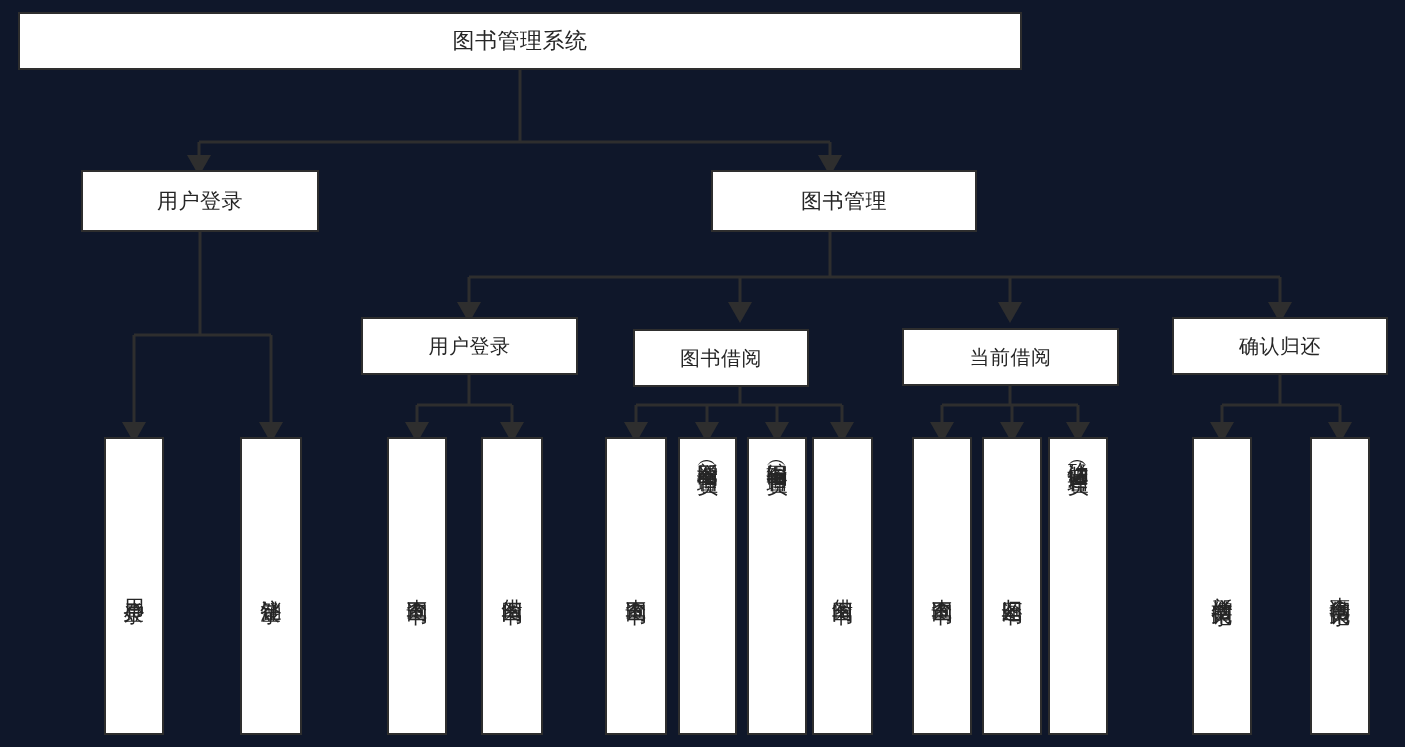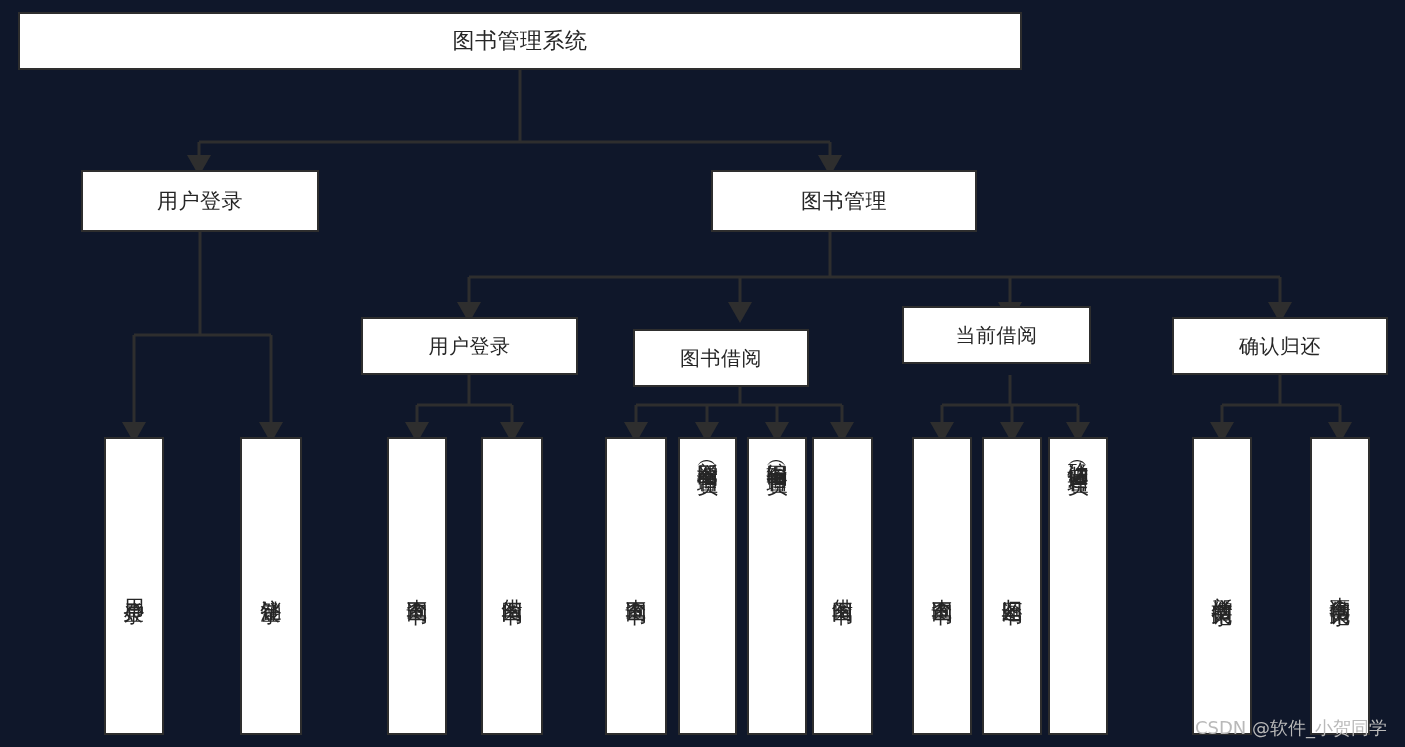--- a/index.html
+++ b/index.html
@@ -128,21 +128,21 @@
       </div>
       <div class="node level-2" style="left: 711px; top: 170px; width: 266px; height: 62px;">
         <span class="node-label">图书管理</span>
       </div>
       <div class="node level-3" style="left: 361px; top: 317px; width: 217px; height: 58px;">
         <span class="node-label">用户登录</span>
       </div>
       <div class="node level-3" style="left: 633px; top: 317px; width: 176px; height: 58px; margin-top: 12px;">
         <span class="node-label">图书借阅</span>
       </div>
-      <div class="node level-3" style="left: 902px; top: 306px; width: 189px; height: 58px;">
+      <div class="node level-3" style="left: 902px; top: 328px; width: 217px; height: 58px;">
         <span class="node-label">当前借阅</span>
       </div>
       <div class="node level-3" style="left: 1172px; top: 317px; width: 216px; height: 58px;">
         <span class="node-label">确认归还</span>
       </div>
       <div class="node level-4 leaf" style="left: 104px; top: 437px; width: 60px; height: 298px;">
         <span class="node-label">用户登录</span>
       </div>
       <div class="node level-4 leaf" style="left: 240px; top: 437px; width: 62px; height: 298px;">
         <span class="node-label">注销登录</span>
@@ -175,15 +175,14 @@
         <span class="node-label">确认归还（管理员）</span>
       </div>
       <div class="node level-4 leaf" style="left: 1192px; top: 437px; width: 60px; height: 298px;">
         <span class="node-label">新增借阅记录</span>
       </div>
       <div class="node level-4 leaf" style="left: 1310px; top: 437px; width: 60px; height: 298px;">
         <span class="node-label">查询借阅记录</span>
       </div>
     </div>
 
-  <div class="watermark" style="left: 1195px; top: 716px;">CSDN @软件_小贺同学</div>
 
 </div>
 
 </body></html>

